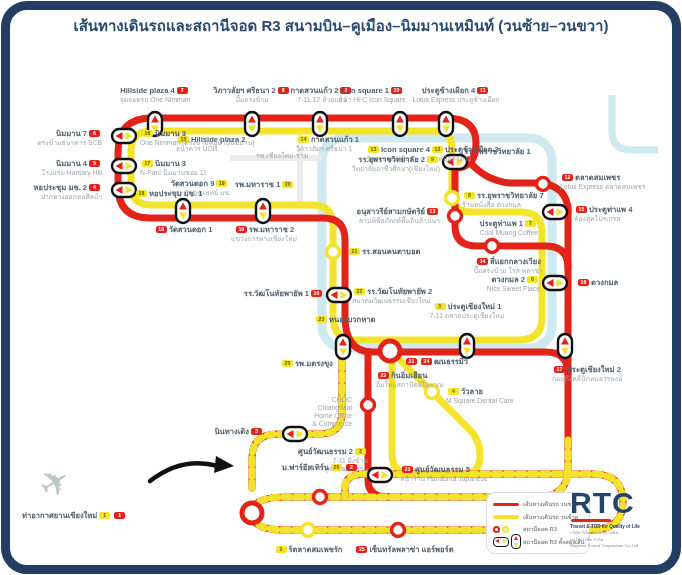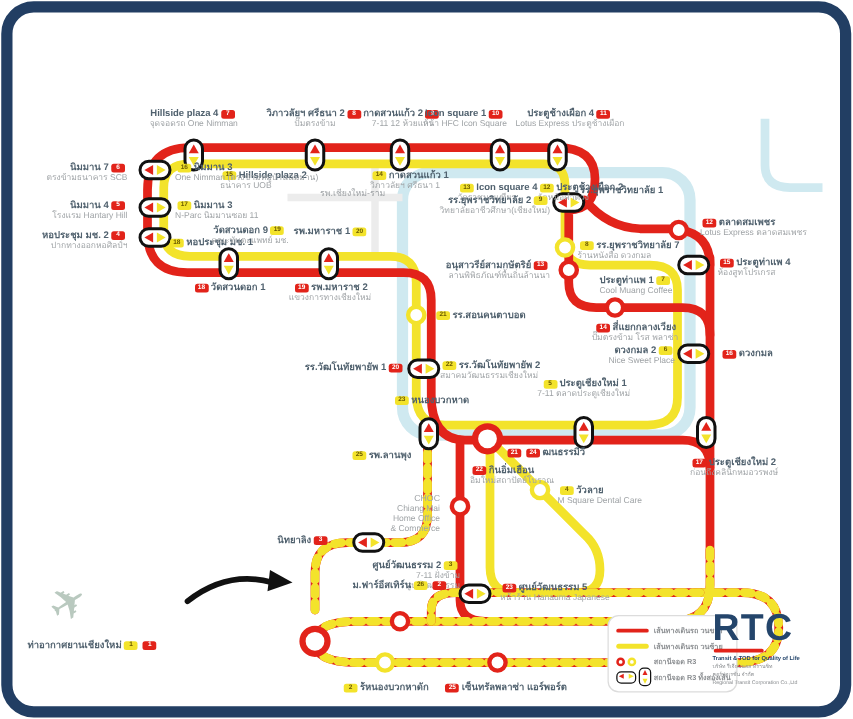--- a/index.html
+++ b/index.html
@@ -38,20 +38,21 @@
   #logo .l2{font-size:4.2px;color:#8a8d90;}
   #logo .l3{font-size:4.2px;color:#8a8d90;}
 </style>
 </head>
 <body>
 
 <div id="page">
   <div id="frame"></div>
 
   <div id="titles">
+    <div class="t1">เส้นทางเดินรถและสถานีจอด R3 สนามบิน–คูเมือง–นิมมานเหมินท์ (วนซ้าย–วนขวา)</div>
   </div>
 
   <svg id="map-svg" width="682" height="575">
       <rect x="322" y="138" width="230" height="210" rx="22" fill="none" stroke="#cfe9f0" stroke-width="9"></rect>
       <path d="M 300,131 L 300,205" stroke="#ececec" stroke-width="6" fill="none"></path>
       <path d="M 230,158 L 322,158" stroke="#ececec" stroke-width="6" fill="none"></path>
       <path d="M 612,95 L 612,132 Q 612,150 632,150 L 658,150" stroke="#cfe9f0" stroke-width="7" fill="none"></path>
       <path d="M 452,194 L 452,148 Q 452,131 435,131 L 152,131 Q 131,131 131,150 L 131,186 Q 131,205 152,205 L 312,205 Q 333,205 333,226 L 333,316 Q 333,340 356,340 L 518,340 Q 542,340 542,318 L 542,232 Q 542,212 520,212 L 472,212 Q 452,212 452,194 Z" stroke="#f3e32b" stroke-width="7" fill="none" stroke-linecap="round"></path>
       <path d="M 392,356 L 392,454 Q 392,474 412,474" stroke="#f3e32b" stroke-width="7" fill="none" stroke-linecap="round"></path>
       <path d="M 398,358 L 468,428 Q 480,439 480,456 Q 480,474 462,474" stroke="#f3e32b" stroke-width="7" fill="none" stroke-linecap="round"></path>
@@ -330,21 +331,21 @@
         <div class="sub">7-11 ตลาดประตูเชียงใหม่</div>
       </div>
       <div class="lbl" style="left: 552px; top: 366px; width: 114px; text-align: left;">
         <div><span class="tag r">17</span><span>ประตูเชียงใหม่ 2</span></div>
         <div class="sub">ก่อนถึงคลินิกหมอวรพงษ์</div>
       </div>
       <div class="lbl" style="left: 314px; top: 316px; width: 78px; text-align: left;">
         <div><span class="tag y">23</span><span>หนองบวกหาด</span></div>
       </div>
       <div class="lbl" style="left: 280px; top: 360px; width: 78px; text-align: left;">
-        <div><span class="tag y">25</span><span>รพ.ลานพุง</span></div>
+        <div><span class="tag y">25</span><span>รพ.มตรงขุง</span></div>
       </div>
       <div class="lbl" style="left: 404px; top: 358px; width: 80px; text-align: left;">
         <div><span class="tag r">21</span><span class="tag r">24</span><span>ฒนธรรมีวี</span></div>
       </div>
       <div class="lbl" style="left: 376px; top: 372px; width: 110px; text-align: left;">
         <div><span class="tag r">22</span><span>กินอิ่มเฮือน</span></div>
         <div class="sub">อิ่มใหม่สถาปัตย์โบราณ</div>
       </div>
       <div class="lbl grey" style="left: 294px; top: 396px; width: 58px; text-align: right;">
         <div><span>CHOC</span></div>
@@ -359,30 +360,30 @@
       <div class="lbl" style="left: 288px; top: 448px; width: 80px; text-align: right;">
         <div><span>ศูนย์วัฒนธรรม 2</span><span class="tag y">3</span></div>
         <div class="sub">7-11 ฝั่งข้าม</div>
         <div class="sub">ศูนย์วัฒนธรรม</div>
       </div>
       <div class="lbl" style="left: 400px; top: 466px; width: 150px; text-align: left;">
         <div><span class="tag r">23</span><span>ศูนย์วัฒนธรรม 5</span></div>
         <div class="sub">หน้าร้าน Hanauma Japanese</div>
       </div>
       <div class="lbl" style="left: 198px; top: 428px; width: 66px; text-align: right;">
-        <div><span>นิทยาลิง</span><span class="tag r">3</span></div>
+        <div><span>นินทางเดิง</span><span class="tag r">3</span></div>
       </div>
       <div class="lbl" style="left: 282px; top: 464px; width: 92px; text-align: left;">
         <div><span>ม.ฟาร์อีสเทิร์น</span><span class="tag y">26</span><span class="tag r">2</span></div>
       </div>
       <div class="lbl" style="left: 22px; top: 512px; width: 116px; text-align: left;">
         <div><span>ท่าอากาศยานเชียงใหม่</span><span class="tag y">1</span><span class="tag r">1</span></div>
       </div>
       <div class="lbl" style="left: 258px; top: 546px; width: 100px; text-align: center;">
-        <div><span class="tag y">2</span><span>ร้หนองบวกหาดัก</span></div>
+        <div><span class="tag y">2</span><span>ร้ตลาดสมเพชรัก</span></div>
       </div>
       <div class="lbl" style="left: 342px; top: 546px; width: 124px; text-align: center;">
         <div><span class="tag r">25</span><span>เซ็นทรัลพลาซ่า แอร์พอร์ต</span></div>
       </div>
       <div class="lbl grey" style="left: 256px; top: 152px; width: 96px; text-align: left;">
         <div><span>รพ.เชียงใหม่-ราม</span></div>
       </div>
     </div>
 
   <div id="legend">

